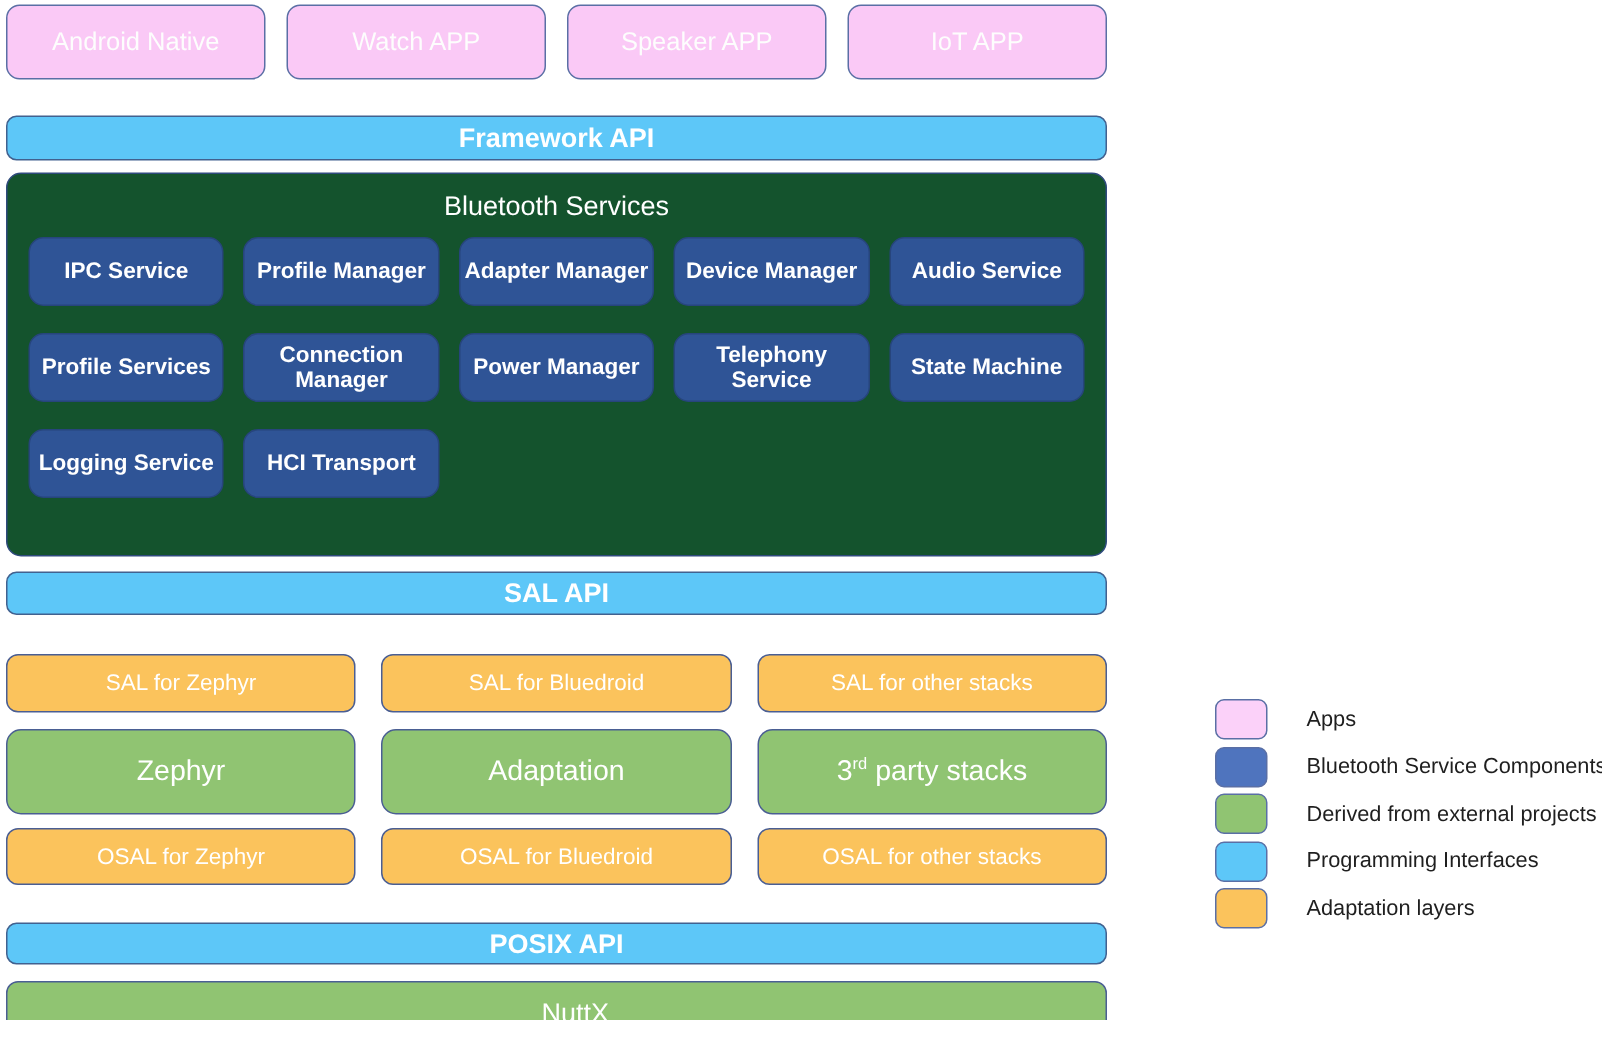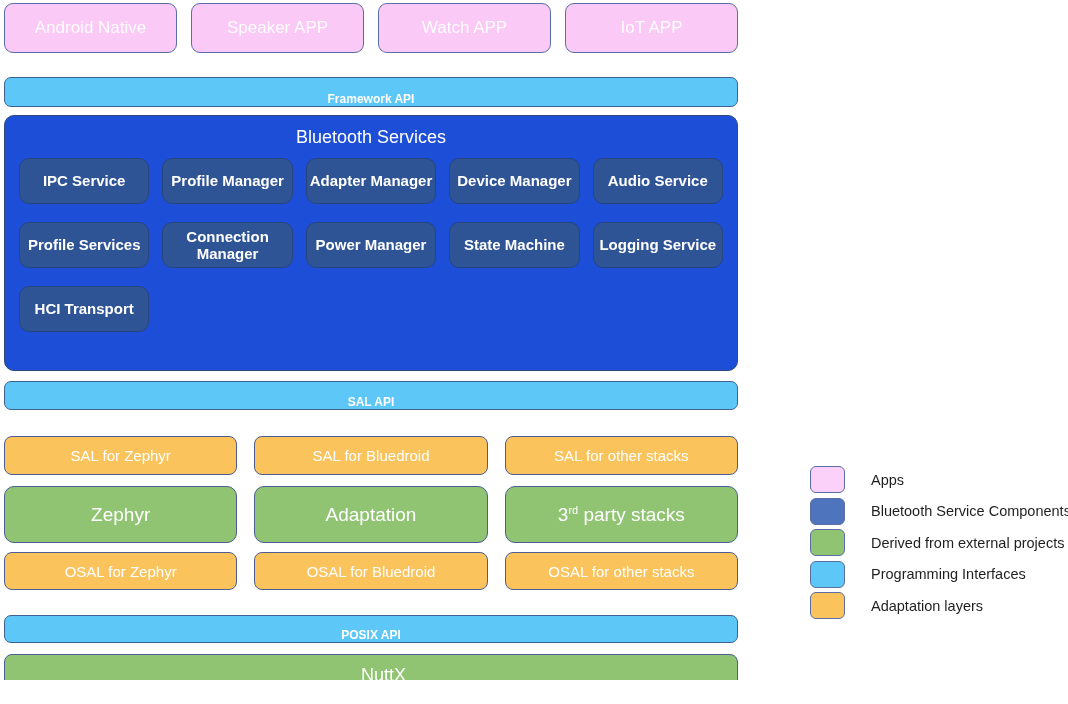--- a/index.html
+++ b/index.html
@@ -14,28 +14,28 @@
   }
   
   .apps-row{display:flex;gap:14px;margin-top:3px;height:50px;}
   .app-box{
     flex:1;background:#FAC9F6;border:1.6px solid #5A6FA5;border-radius:9px;
     font-size:17px;color:#fdfdfd;
   }
   
   .api-bar{
     height:30px;background:#5DC7F8;border:1.6px solid #41618F;border-radius:7px;
-    font-size:12px;font-weight:bold;align-items:flex-end;
+    font-size:18px;font-weight:bold;
   }
   .bar-framework{margin-top:24px;}
   .bar-sal{margin-top:10px;height:29px;}
   .bar-posix{margin-top:25px;height:28px;}
   
   .bt-box{
-    box-sizing:border-box;margin-top:8px;height:256px;background:#1d4ed8;
+    box-sizing:border-box;margin-top:8px;height:256px;background:#14532d;
     border:1.6px solid #2F4A7D;border-radius:10px;padding:0 14px;
   }
   .bt-title{
     text-align:center;color:#ffffff;font-size:18px;padding-top:11px;height:42px;
     box-sizing:border-box;
   }
   .bt-grid{display:grid;grid-template-columns:repeat(5,1fr);column-gap:13px;row-gap:18px;}
   .svc-box{
     height:46px;background:#2F5496;border:1px solid #27457C;border-radius:10px;
     font-size:15px;font-weight:bold;line-height:1.15;
@@ -66,24 +66,24 @@
 <body>
 
 <div class="canvas">
   <div class="main-col">
 
     <div class="apps-row">
       <div class="box app-box">
         <span>Android Native</span>
       </div>
       <div class="box app-box">
+        <span>Watch APP</span>
+      </div>
+      <div class="box app-box">
         <span>Speaker APP</span>
-      </div>
-      <div class="box app-box">
-        <span>Watch APP</span>
       </div>
       <div class="box app-box">
         <span>IoT APP</span>
       </div>
     </div>
 
     <div class="box api-bar bar-framework">
       <span>Framework API</span>
     </div>
 
@@ -110,20 +110,23 @@
           <span>Profile Services</span>
         </div>
         <div class="box svc-box">
           <span class="narrow">Connection Manager</span>
         </div>
         <div class="box svc-box">
           <span>Power Manager</span>
         </div>
 
         <div class="box svc-box">
+          <span>Telephony Service</span>
+        </div>
+        <div class="box svc-box">
           <span>State Machine</span>
         </div>
         <div class="box svc-box">
           <span>Logging Service</span>
         </div>
         <div class="box svc-box">
           <span>HCI Transport</span>
         </div>
       </div>
     </div>

